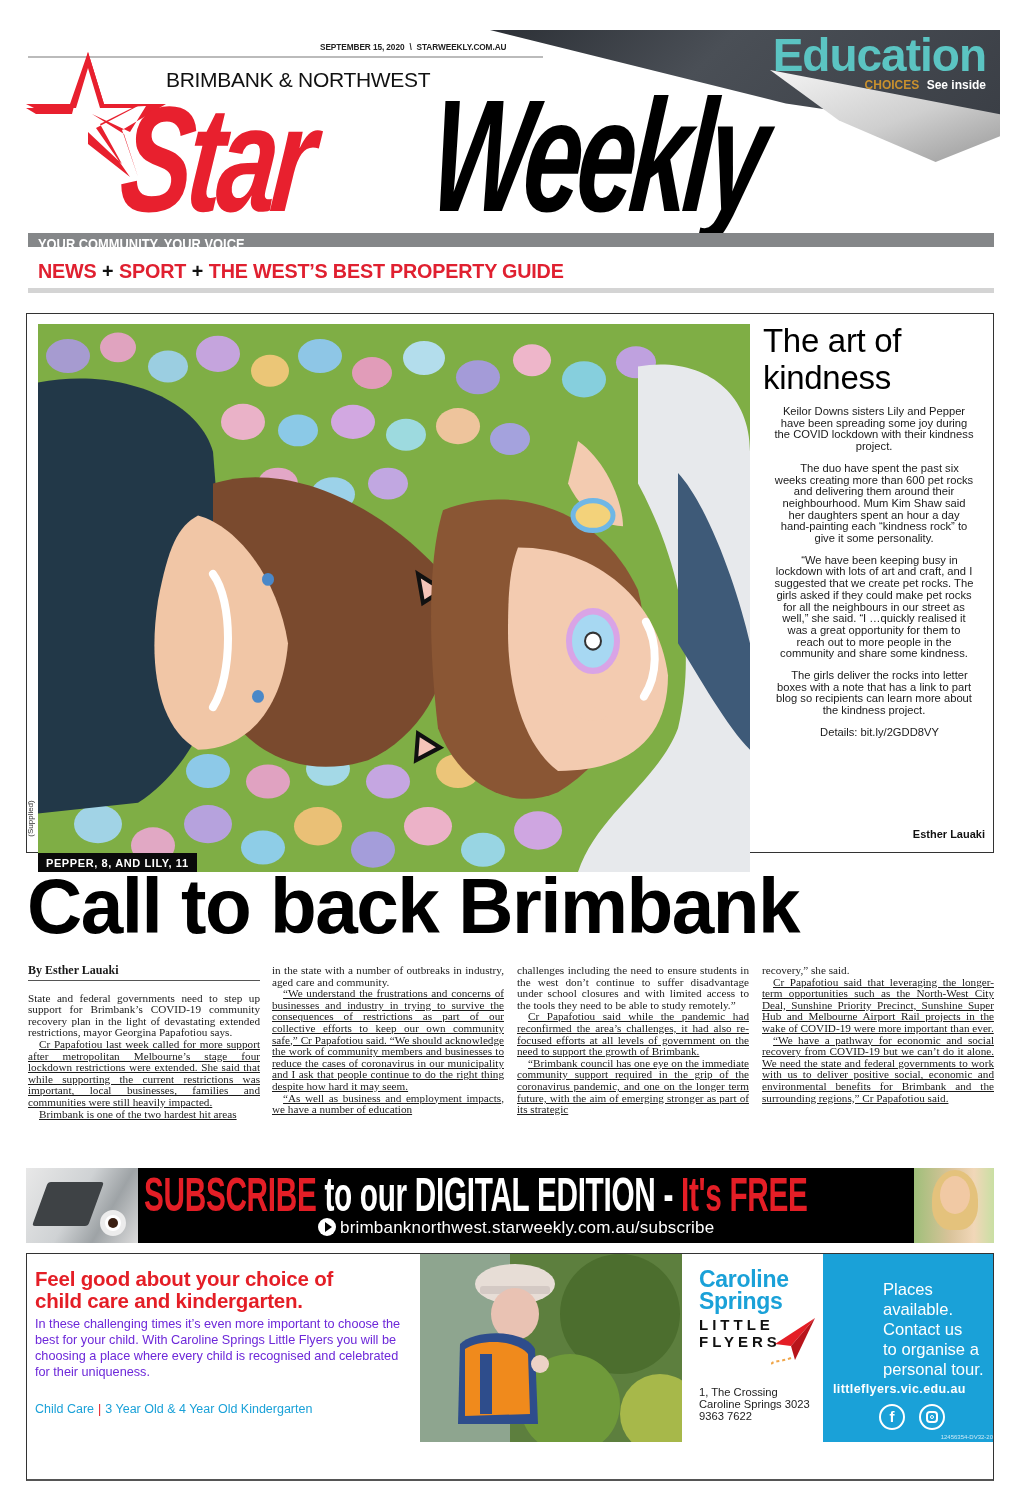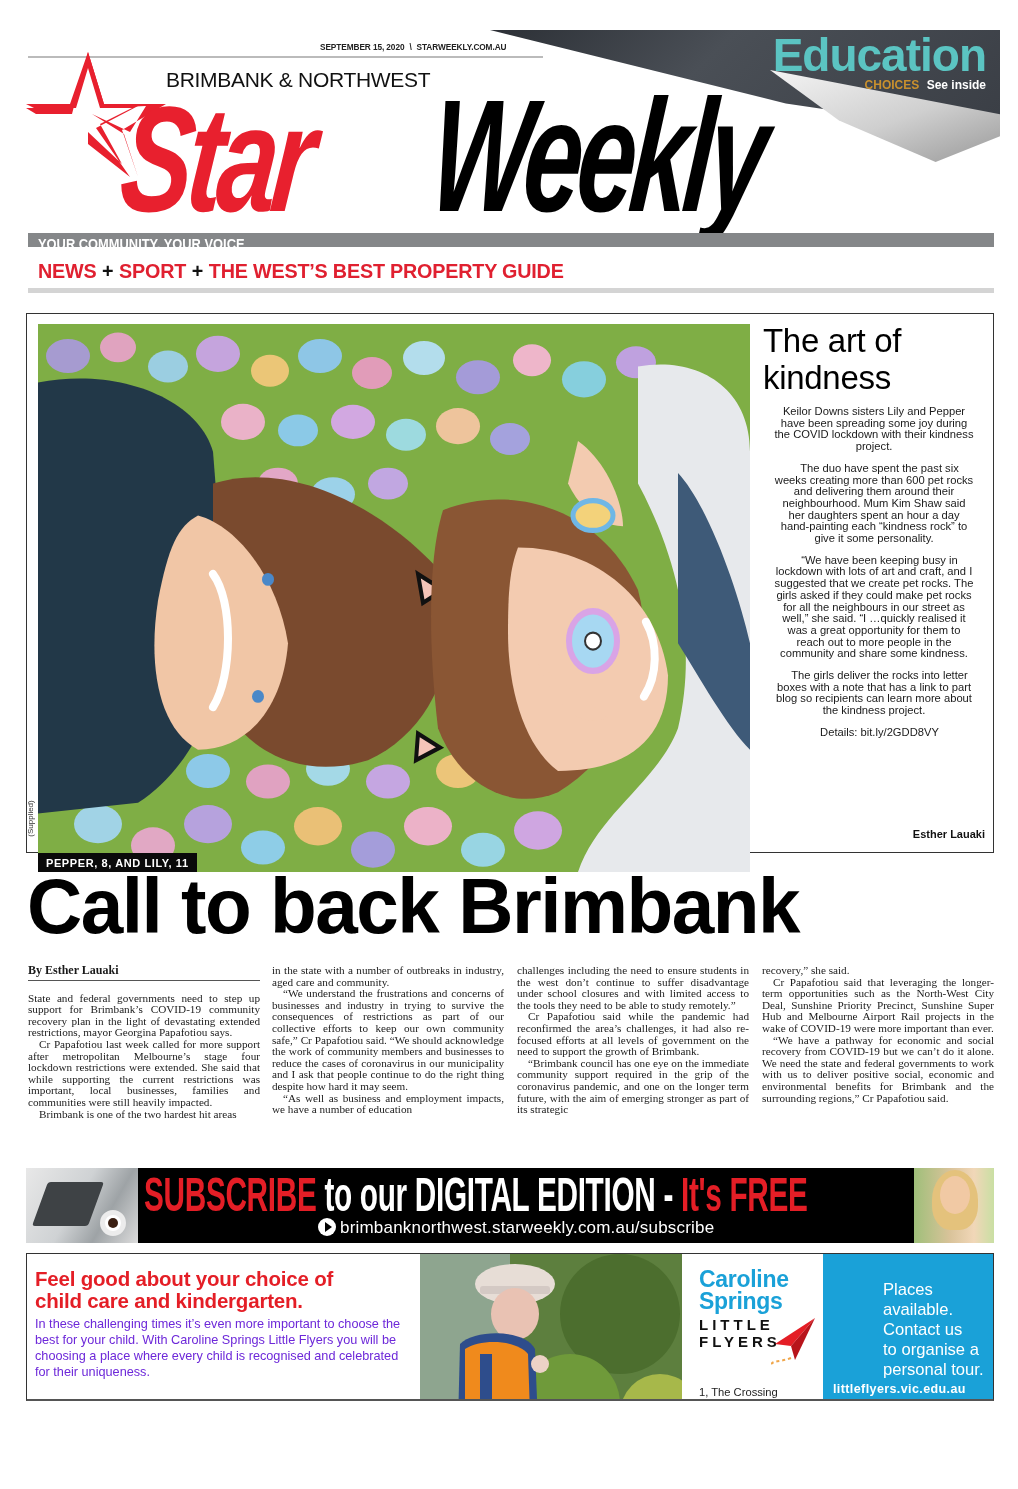--- a/index.html
+++ b/index.html
@@ -42,21 +42,21 @@
   .side .body { margin-top: 10px; font-size: 11.2px; line-height: 11.7px; color: #1a1a1a; }
   .side .body p { margin: 10px; text-align: center; }
   .side .body p.ind { text-indent: 11px; }
   .side .byline { position: absolute; right: 10px; top: 514px; font-size: 11px; font-weight: bold; color: #111; }
 
   
   .headline { position: absolute; left: 27px; top: 864px; font-size: 78px; font-weight: bold; line-height: 84px; letter-spacing: -1.5px; color: #000; transform: scaleX(0.98); transform-origin: left; white-space: nowrap; }
   .cols { position: absolute; left: 28px; top: 965px; width: 966px; height: 200px; }
   .col { position: absolute; top: 0; width: 232px; font-family: "Liberation Serif", serif; font-size: 11.2px; line-height: 11.6px; color: #1a1a1a; text-align: justify; }
   .col p { margin: 0; }
-  .col p.ind { text-indent: 11px; }
+  .col p.ind { text-indent: 11px; text-decoration: underline; }
   .col1 { left: 0; }
   .col2 { left: 244px; }
   .col3 { left: 489px; }
   .col4 { left: 734px; }
   .byl { font-family: "Liberation Serif", serif; font-weight: bold; font-size: 12px; padding-bottom: 3px; border-bottom: 1px solid #555; margin-bottom: 12px; }
 
   
   .subscribe { position: absolute; left: 26px; top: 1168px; width: 968px; height: 75px; background: #000; overflow: hidden; }
   .sub-left { position: absolute; left: 0; top: 0; width: 112px; height: 75px; background: linear-gradient(120deg, #e8e8e8 0%, #cfd2d4 45%, #9ea3a6 70%, #dcdcdc 100%); }
   .sub-left .laptop { position: absolute; left: 14px; top: 14px; width: 56px; height: 44px; background: #3e4245; transform: skewX(-20deg); border-radius: 3px; }
@@ -66,21 +66,21 @@
   .sub-right .face { position: absolute; left: 26px; top: 8px; width: 30px; height: 38px; border-radius: 50%; background: #f1c9a4; }
   .sub-right .hair { position: absolute; left: 18px; top: 2px; width: 46px; height: 60px; border-radius: 50% 50% 40% 40%; background: #e4c27c; }
   .sub-title { position: absolute; left: 118px; top: 2px; font-family: "Liberation Sans", sans-serif; font-weight: bold; font-size: 48px; line-height: 50px; white-space: nowrap; transform: scaleX(0.62); transform-origin: left top; letter-spacing: -0.5px; }
   .sub-title .red { color: #e41e26; }
   .sub-title .white { color: #fff; }
   .sub-url { position: absolute; left: 292px; top: 50px; font-size: 17px; color: #fff; white-space: nowrap; letter-spacing: 0.2px; }
   .play-icon { display: inline-block; width: 18px; height: 18px; border-radius: 50%; background: #fff; position: relative; vertical-align: -3px; margin-right: 4px; }
   .play-icon::after { content: ""; position: absolute; left: 7px; top: 4px; border-left: 7px solid #000; border-top: 5px solid transparent; border-bottom: 5px solid transparent; }
 
   
-  .ad { position: absolute; left: 26px; top: 1253px; width: 968px; height: 148px; border: 1px solid #333; border-bottom: 2px solid #555; background: #fff; overflow: hidden; }
+  .ad { position: absolute; left: 26px; top: 1253px; width: 968px; height: 228px; border: 1px solid #333; border-bottom: 2px solid #555; background: #fff; overflow: hidden; }
   .ad-head { position: absolute; left: 8px; top: 14px; font-size: 20.5px; font-weight: bold; line-height: 22px; color: #e41e26; letter-spacing: -0.2px; }
   .ad-body { position: absolute; left: 8px; top: 62px; width: 380px; font-size: 12.7px; line-height: 16px; color: #6d28d9; }
   .ad-foot { position: absolute; left: 8px; top: 148px; font-size: 12.5px; color: #1aa1d8; white-space: nowrap; }
   .ad-foot .bar { color: #e41e26; margin: 0 4px; }
   .ad-photo { position: absolute; left: 393px; top: 0; width: 262px; height: 188px; overflow: hidden; }
   .ad-photo svg { width: 100%; height: 100%; display: block; }
   .ad-logo { position: absolute; left: 672px; top: 14px; width: 140px; height: 170px; }
   .logo-cs { font-size: 23px; font-weight: bold; color: #1aa1d8; line-height: 22px; letter-spacing: -0.3px; }
   .logo-lf { margin-top: 4px; font-size: 15px; font-weight: bold; color: #111; letter-spacing: 4px; line-height: 17px; }
   .plane-icon { position: absolute; left: 72px; top: 50px; width: 44px; height: 50px; }

